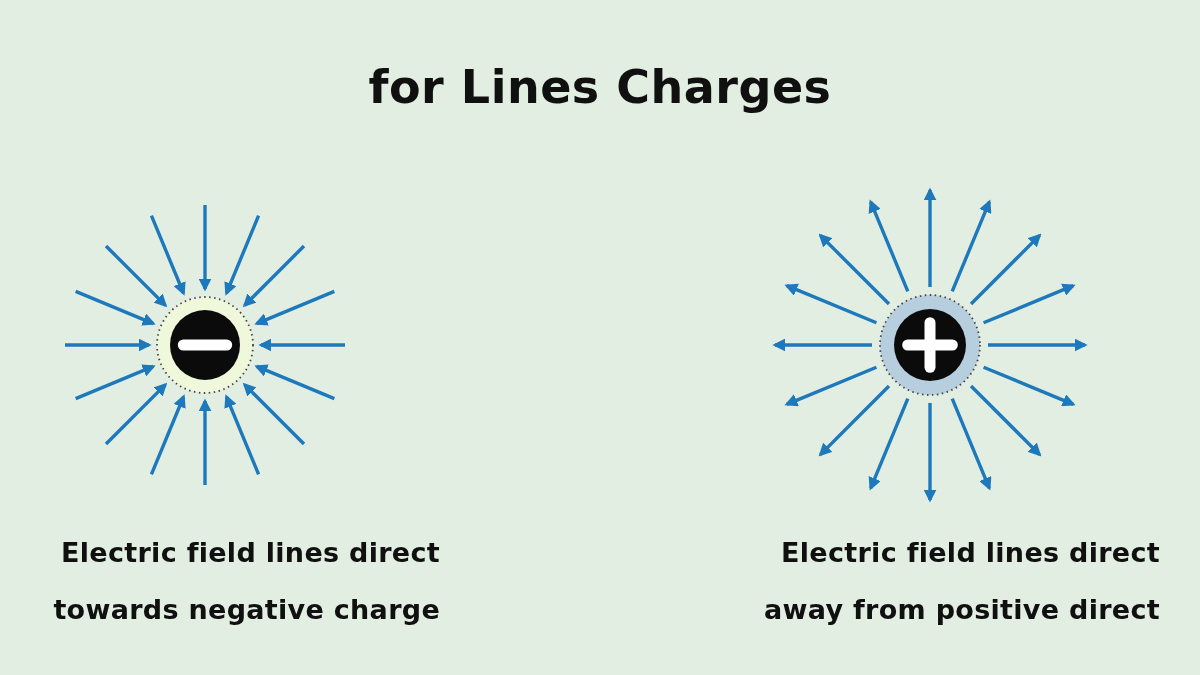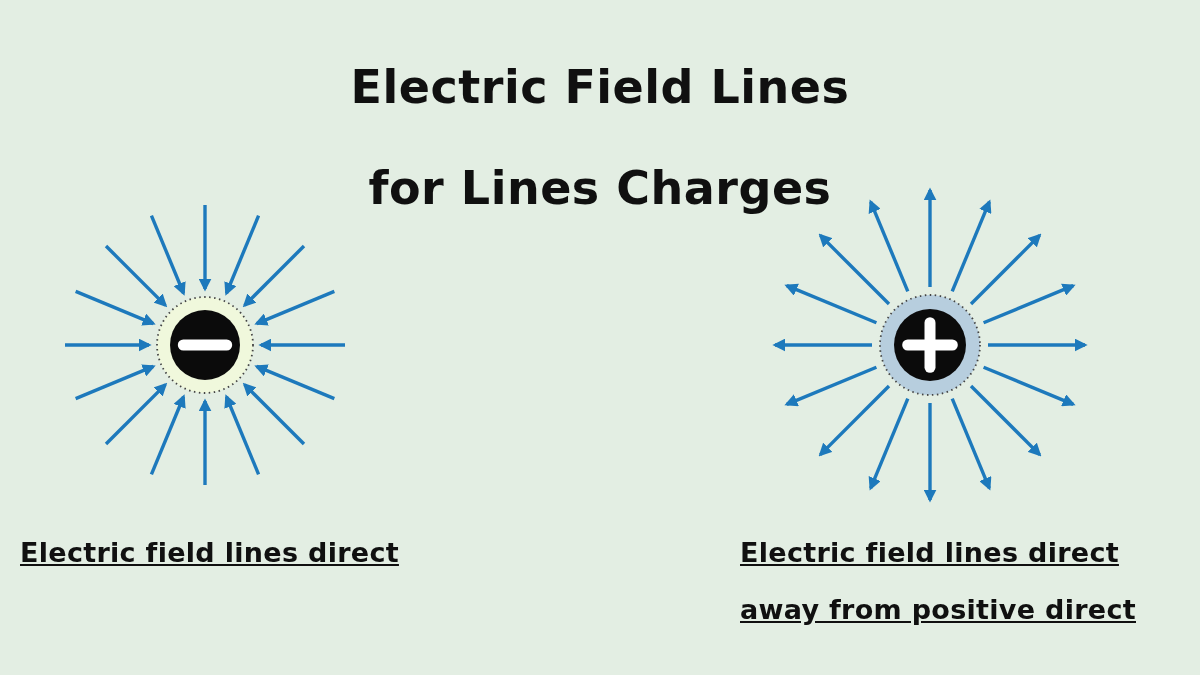--- a/index.html
+++ b/index.html
@@ -37,40 +37,38 @@
   }
   svg.field {
     position: absolute;
   }
   #neg-svg { left: 45px; top: 185px; }
   #pos-svg { left: 760px; top: 175px; }
   .caption {
     position: absolute;
     top: 538px;
     width: 420px;
-    text-align: left;
+    text-align: right;
     font-size: 27px;
     font-weight: 700;
     letter-spacing: 0.3px;
-    text-decoration: underline;
   }
   .caption .cap-line {
     margin-bottom: 27px;
     line-height: 1.1;
   }
   .caption.left  { left: 20px; }
   .caption.right { left: 740px; }
 </style>
 </head>
 <body style="background: rgb(227, 238, 227); color: rgb(16, 16, 16);">
 
 <div class="canvas">
 
   <div class="title">
-    <div class="title-line first">Electric Field Lines</div>
     <div class="title-line">for Lines Charges</div>
   </div>
 
   <svg id="neg-svg" class="field" width="320" height="320" viewBox="0 0 320 320">
       <defs>
         <marker id="neg-svg-arrowhead" viewBox="0 0 10 10" refX="8" refY="5" markerWidth="13" markerHeight="13" markerUnits="userSpaceOnUse" orient="auto">
           <path d="M0,0 L10,5 L0,10 Z" fill="#1d79bc"></path>
         </marker>
       </defs>
       <line stroke="#1d79bc" stroke-width="3.4" marker-end="url(#neg-svg-arrowhead)" x1="160" y1="20" x2="160" y2="104"></line>
@@ -117,20 +115,21 @@
       <line stroke="#1d79bc" stroke-width="3.4" marker-end="url(#pos-svg-arrowhead)" x1="128.98780669118023" y1="128.98780669118025" x2="60.398448916085115" y2="60.398448916085144"></line>
       <line stroke="#1d79bc" stroke-width="3.4" marker-end="url(#pos-svg-arrowhead)" x1="147.80436092282477" y1="116.41498711434538" x2="110.684067983411" y2="26.798672460750595"></line>
       <circle cx="170" cy="170" r="50" fill="#b7cede" stroke="#444444" stroke-width="1.8" stroke-dasharray="1.5 3.5"></circle>
       <circle cx="170" cy="170" r="36" fill="#0b0b0b"></circle>
       <line x1="147.68" y1="170" x2="192.32" y2="170" stroke="#ffffff" stroke-width="11" stroke-linecap="round"></line>
       <line x1="170" y1="147.68" x2="170" y2="192.32" stroke="#ffffff" stroke-width="11" stroke-linecap="round"></line>
     </svg>
 
   <div class="caption left">
     <div class="cap-line">Electric field lines direct</div>
+    <div class="cap-line">towards negative charge</div>
   </div>
 
   <div class="caption right">
     <div class="cap-line">Electric field lines direct</div>
     <div class="cap-line">away from positive direct</div>
   </div>
 
 </div>
 
 </body></html>

